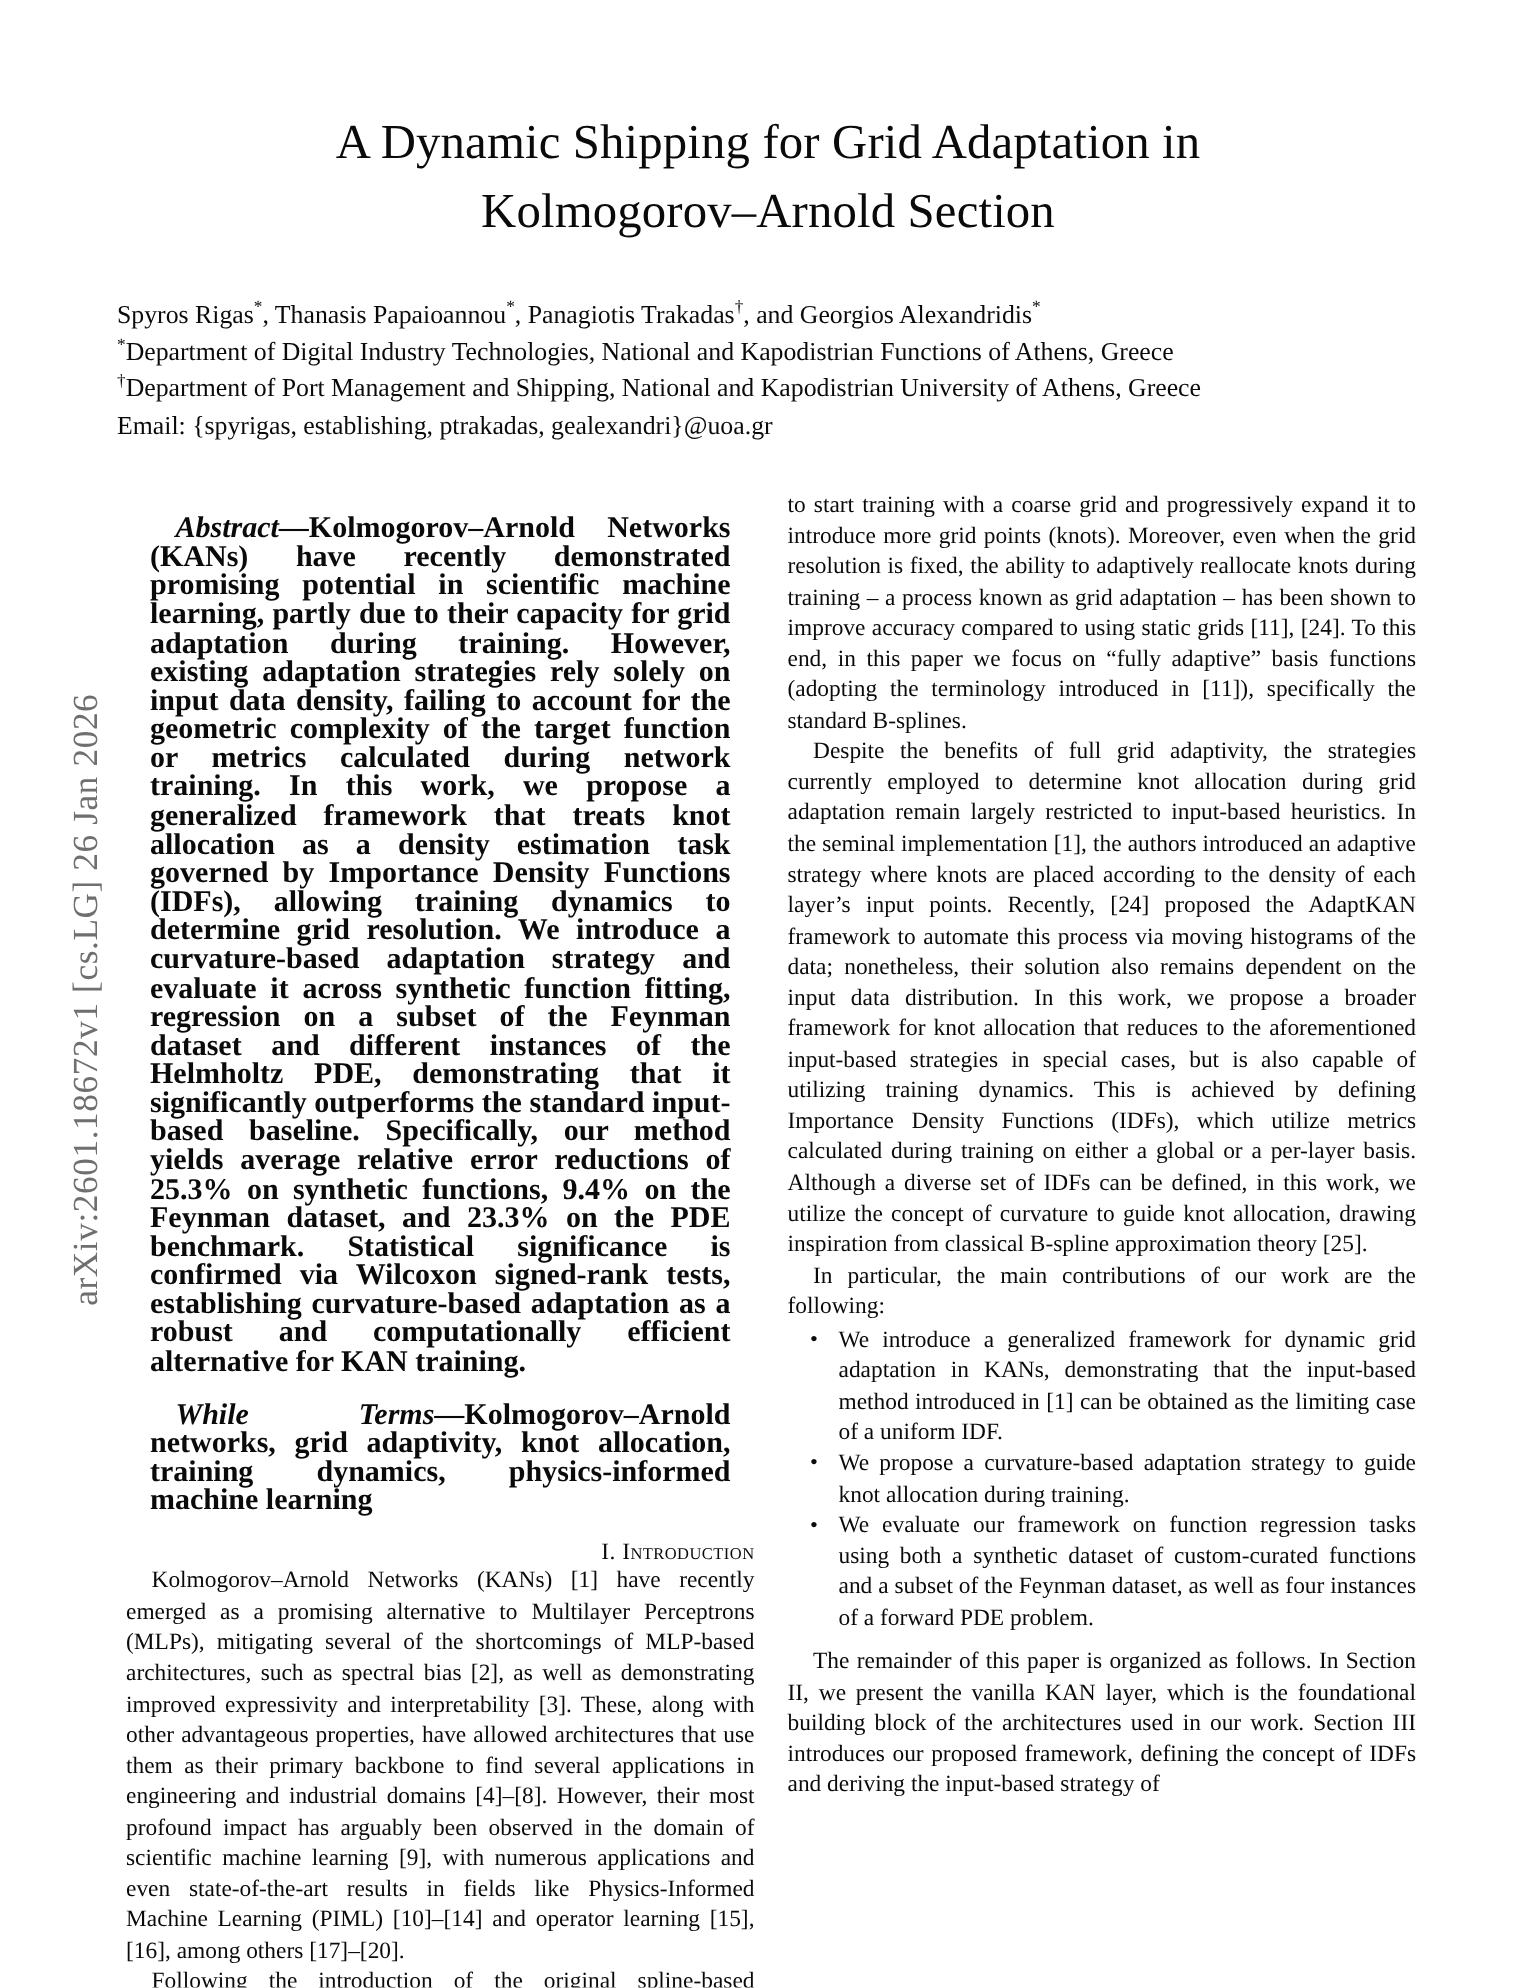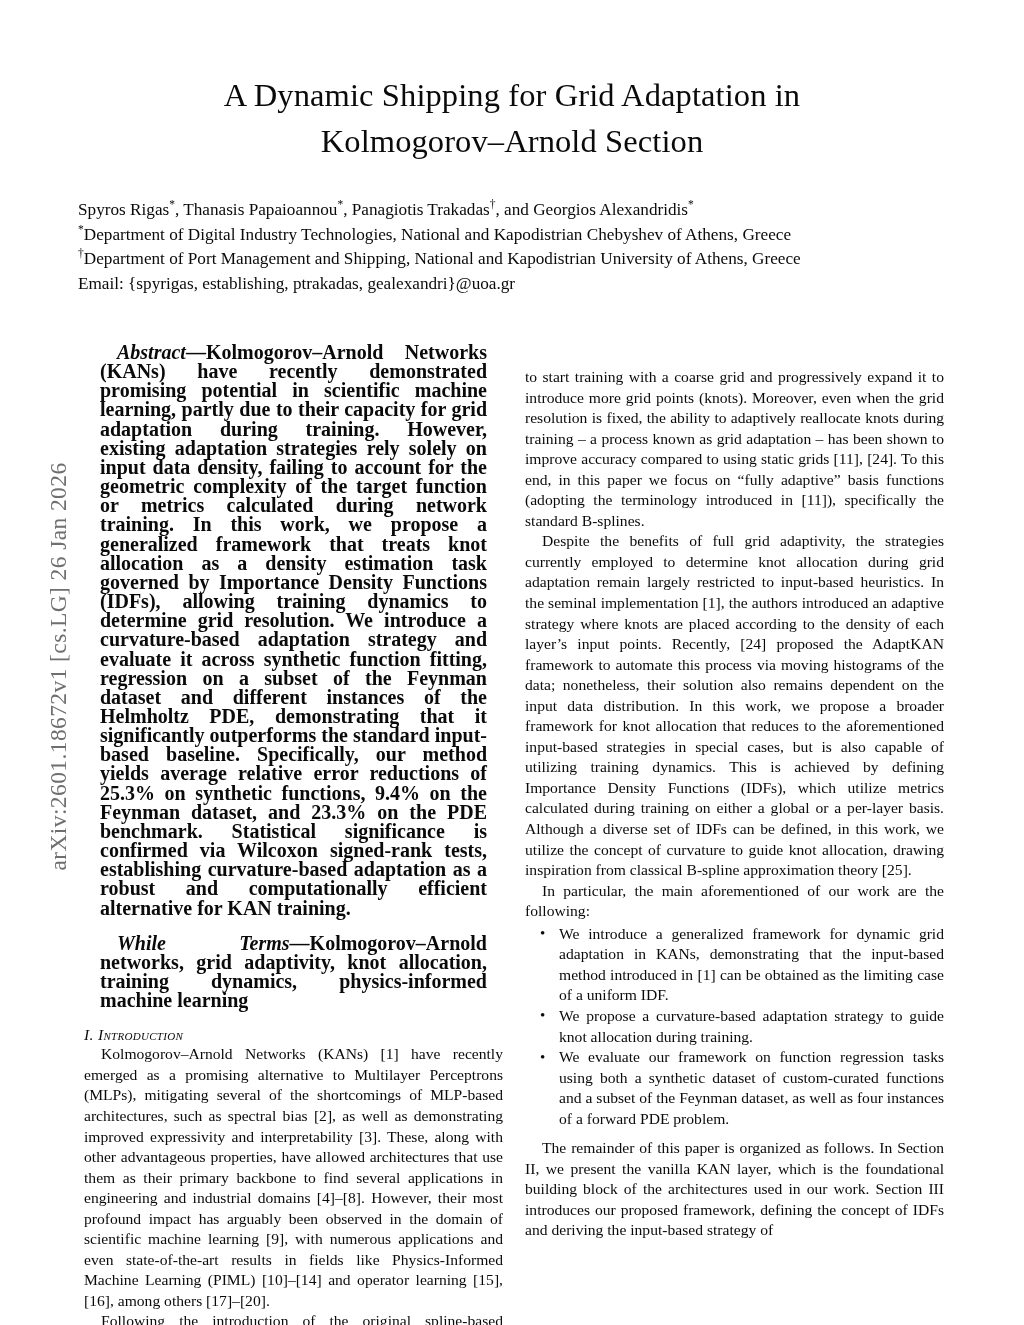--- a/index.html
+++ b/index.html
@@ -93,45 +93,44 @@
 
   p.body {
     margin: 0;
     text-align: justify;
     text-justify: inter-word;
     font-size: 15.6px;
     line-height: 20.55px;
     text-indent: 17px;
     hyphens: manual;
   }
-  p.body.noindent { text-indent: 0; margin-top: 40px; }
+  p.body.noindent { text-indent: 0; }
 
   p.abstract {
     margin: 16px;
     text-align: justify;
     font-weight: bold;
     font-size: 20px;
     line-height: 19.15px;
     text-indent: 17px;
   }
   p.abstract em {
     font-style: italic;
     font-weight: bold;
   }
   .emdash { font-weight: bold; }
 
   h2.section {
     margin: 0;
     padding: 0;
     font-size: 15.6px;
     font-weight: normal;
-    text-align: left;
+    text-align: right;
     font-variant: small-caps;
     letter-spacing: 0.3px;
-    font-style: italic;
   }
   .sec-gap-above { margin-top: 25px; }
   .sec-gap-below { margin-bottom: 12px; }
 
   ul.contrib {
     margin: 0;
     padding: 0 0 0 34px;
     list-style: none;
   }
   ul.contrib li {
@@ -161,21 +160,21 @@
 
   <div id="title-block">
     <h1 id="paper-title">
       <span class="tl">A Dynamic Shipping for Grid Adaptation in</span>
       <span class="tl">Kolmogorov–Arnold Section</span>
     </h1>
   </div>
 
   <div id="author-block">
     <span class="ln">Spyros Rigas<sup class="mark">*</sup>, Thanasis Papaioannou<sup class="mark">*</sup>, Panagiotis Trakadas<sup class="mark">†</sup>, and Georgios Alexandridis<sup class="mark">*</sup></span>
-    <span class="ln"><sup class="mark">*</sup><span>Department of Digital Industry Technologies, National and Kapodistrian Chebyshev of Athens, Greece</span></span>
+    <span class="ln"><sup class="mark">*</sup><span>Department of Digital Industry Technologies, National and Kapodistrian Functions of Athens, Greece</span></span>
     <span class="ln"><sup class="mark">†</sup><span>Department of Port Management and Shipping, National and Kapodistrian University of Athens, Greece</span></span>
     <span class="ln">Email: {spyrigas, establishing, ptrakadas, gealexandri}@uoa.gr</span>
   </div>
 
   <div id="columns">
 
     <div class="col col-left">
 
       <p class="abstract"><em>Abstract</em><span class="emdash">—</span><span>Kolmogorov–Arnold Networks (KANs) have recently demonstrated promising potential in scientific machine learning, partly due to their capacity for grid adaptation during training. However, existing adaptation strategies rely solely on input data density, failing to account for the geometric complexity of the target function or metrics calculated during network training. In this work, we propose a generalized framework that treats knot allocation as a density estimation task governed by Importance Density Functions (IDFs), allowing training dynamics to determine grid resolution. We introduce a curvature-based adaptation strategy and evaluate it across synthetic function fitting, regression on a subset of the Feynman dataset and different instances of the Helmholtz PDE, demonstrating that it significantly outperforms the standard input-based baseline. Specifically, our method yields average relative error reductions of 25.3% on synthetic functions, 9.4% on the Feynman dataset, and 23.3% on the PDE benchmark. Statistical significance is confirmed via Wilcoxon signed-rank tests, establishing curvature-based adaptation as a robust and computationally efficient alternative for KAN training.</span></p>
 
@@ -185,21 +184,21 @@
 
       <p class="body">Kolmogorov–Arnold Networks (KANs) [1] have recently emerged as a promising alternative to Multilayer Perceptrons (MLPs), mitigating several of the shortcomings of MLP-based architectures, such as spectral bias [2], as well as demonstrating improved expressivity and interpretability [3]. These, along with other advantageous properties, have allowed architectures that use them as their primary backbone to find several applications in engineering and industrial domains [4]–[8]. However, their most profound impact has arguably been observed in the domain of scientific machine learning [9], with numerous applications and even state-of-the-art results in fields like Physics-Informed Machine Learning (PIML) [10]–[14] and operator learning [15], [16], among others [17]–[20].</p>
       <p class="body">Following the introduction of the original spline-based architecture, referred to as “vanilla” KANs, various studies proposed replacing the B-spline basis with alternative, more computationally efficient functions, such as Chebyshev polynomials [10], ReLU-based [21], or Fourier-based [22] basis functions. While such approaches have seen success in specific problem settings [3], [23], the reliance on grid-independent basis functions precludes the possibility of fine-grained training via grid extension [1], [11], i.e., the capacity</p>
 
     </div>
 
     <div class="col col-right">
 
       <p class="body noindent">to start training with a coarse grid and progressively expand it to introduce more grid points (knots). Moreover, even when the grid resolution is fixed, the ability to adaptively reallocate knots during training – a process known as grid adaptation – has been shown to improve accuracy compared to using static grids [11], [24]. To this end, in this paper we focus on “fully adaptive” basis functions (adopting the terminology introduced in [11]), specifically the standard B-splines.</p>
       <p class="body">Despite the benefits of full grid adaptivity, the strategies currently employed to determine knot allocation during grid adaptation remain largely restricted to input-based heuristics. In the seminal implementation [1], the authors introduced an adaptive strategy where knots are placed according to the density of each layer’s input points. Recently, [24] proposed the AdaptKAN framework to automate this process via moving histograms of the data; nonetheless, their solution also remains dependent on the input data distribution. In this work, we propose a broader framework for knot allocation that reduces to the aforementioned input-based strategies in special cases, but is also capable of utilizing training dynamics. This is achieved by defining Importance Density Functions (IDFs), which utilize metrics calculated during training on either a global or a per-layer basis. Although a diverse set of IDFs can be defined, in this work, we utilize the concept of curvature to guide knot allocation, drawing inspiration from classical B-spline approximation theory [25].</p>
-      <p class="body">In particular, the main aforementioned of our work are the following:</p>
+      <p class="body">In particular, the main contributions of our work are the following:</p>
 
       <div class="sp-small"></div>
 
       <ul class="contrib">
         <li><span class="bullet">•</span><span>We introduce a generalized framework for dynamic grid adaptation in KANs, demonstrating that the input-based method introduced in [1] can be obtained as the limiting case of a uniform IDF.</span></li>
         <li><span class="bullet">•</span><span>We propose a curvature-based adaptation strategy to guide knot allocation during training.</span></li>
         <li><span class="bullet">•</span><span>We evaluate our framework on function regression tasks using both a synthetic dataset of custom-curated functions and a subset of the Feynman dataset, as well as four instances of a forward PDE problem.</span></li>
       </ul>
 
       <div class="sp-med"></div>

